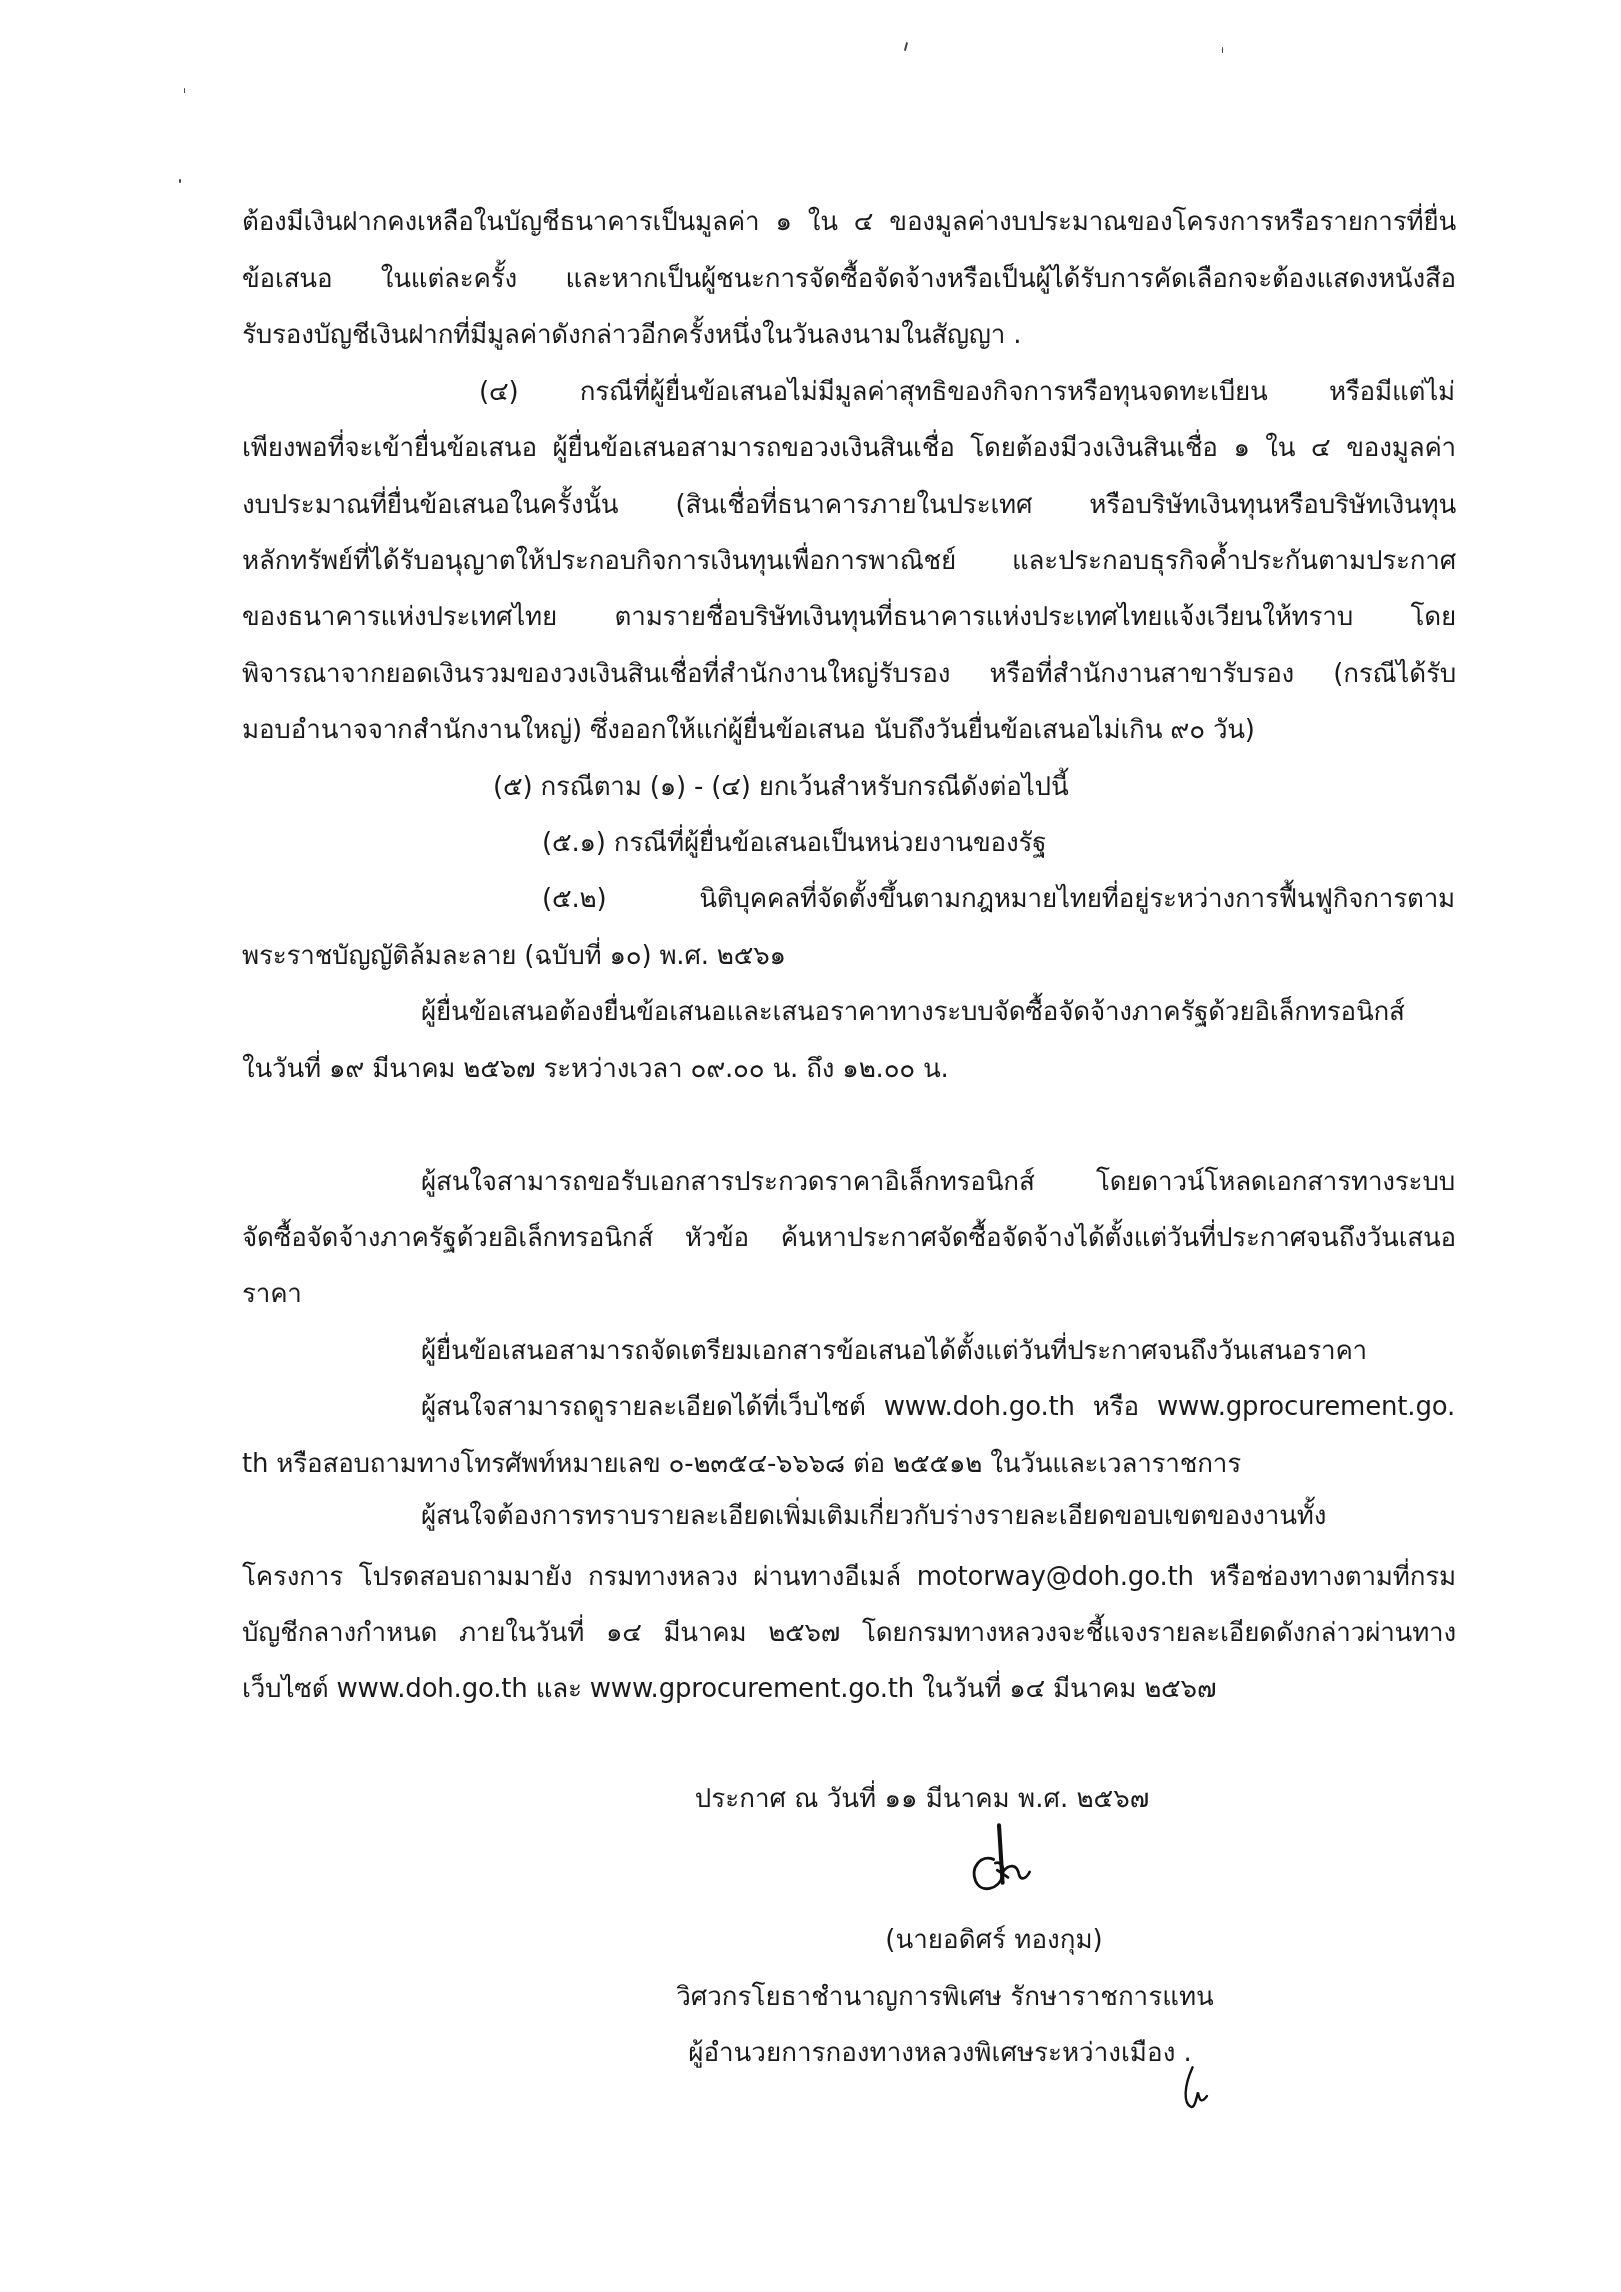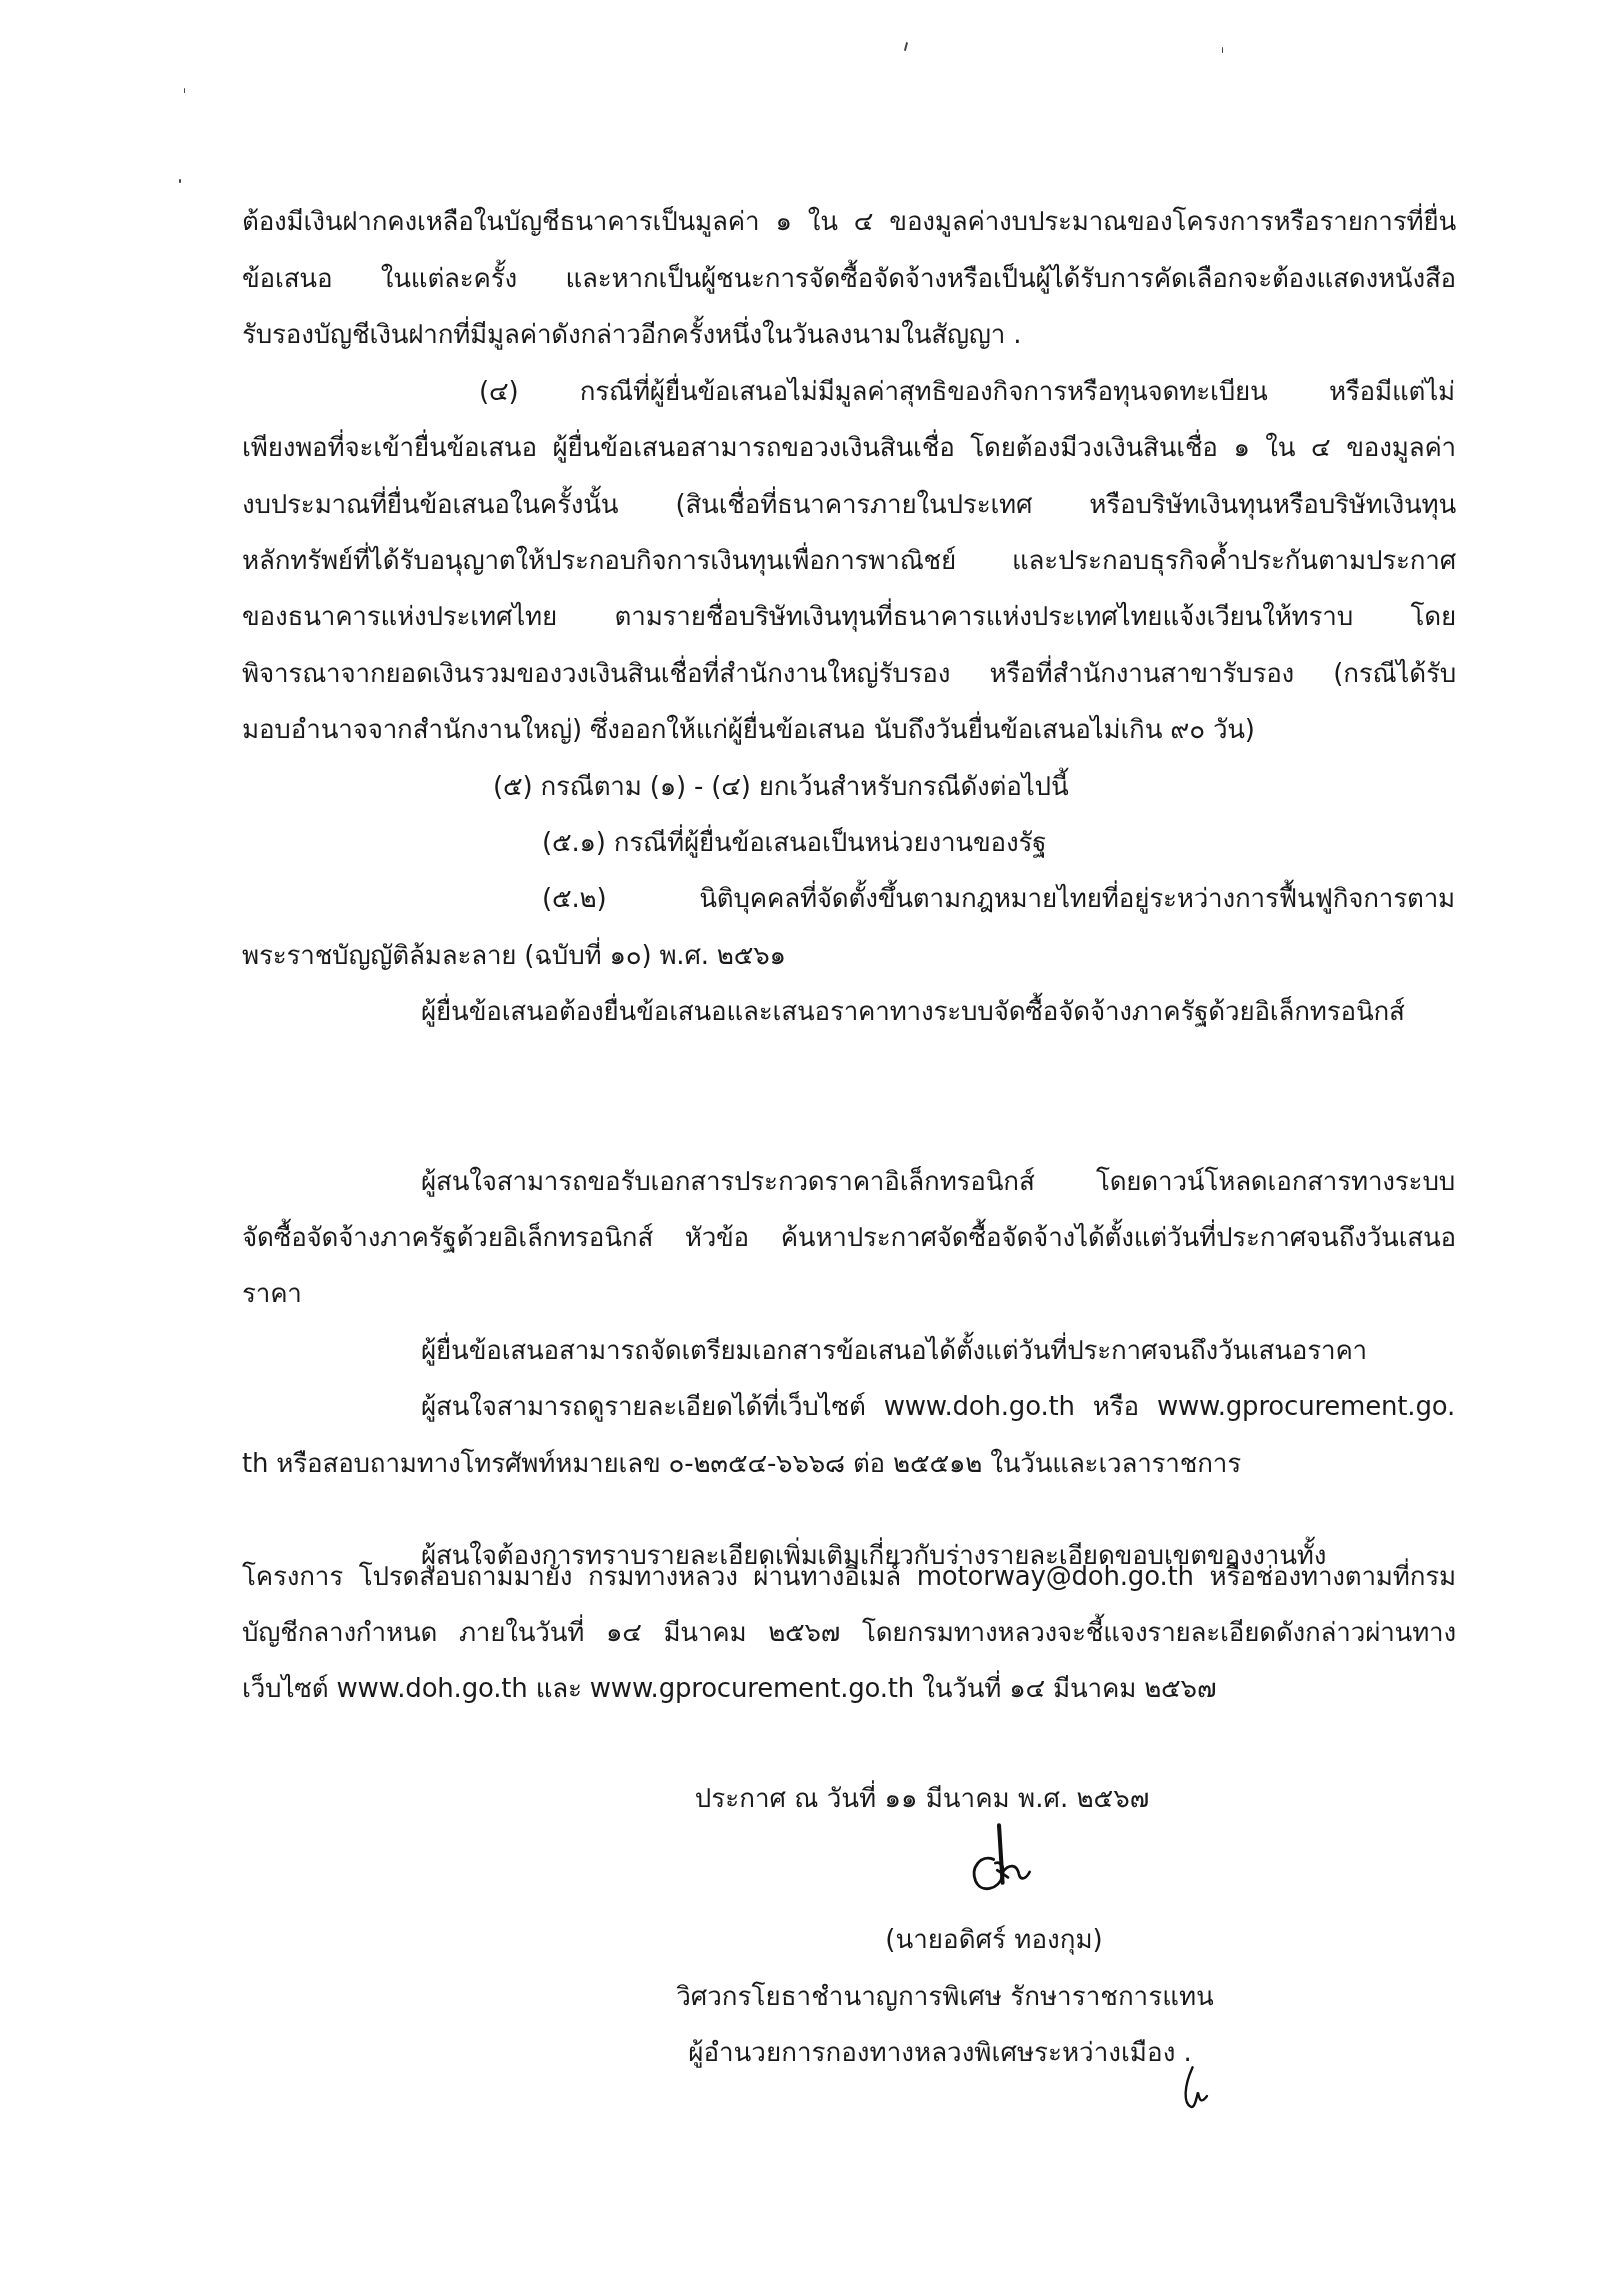--- a/index.html
+++ b/index.html
@@ -89,31 +89,32 @@
   <div class="line fit" style="top:597px;">ของธนาคารแห่งประเทศไทย ตามรายชื่อบริษัทเงินทุนที่ธนาคารแห่งประเทศไทยแจ้งเวียนให้ทราบ โดย</div>
   <div class="line fit" style="top:654px;">พิจารณาจากยอดเงินรวมของวงเงินสินเชื่อที่สำนักงานใหญ่รับรอง หรือที่สำนักงานสาขารับรอง (กรณีได้รับ</div>
   <div class="line" style="top:710px;">มอบอำนาจจากสำนักงานใหญ่) ซึ่งออกให้แก่ผู้ยื่นข้อเสนอ นับถึงวันยื่นข้อเสนอไม่เกิน ๙๐ วัน)</div>
 
   <div class="line ind5" style="top:767px;">(๕) กรณีตาม (๑) - (๔) ยกเว้นสำหรับกรณีดังต่อไปนี้</div>
   <div class="line ind51" style="top:823px;">(๕.๑) กรณีที่ผู้ยื่นข้อเสนอเป็นหน่วยงานของรัฐ</div>
   <div class="line ind51" style="top:879px;width:913px;text-align:justify;text-align-last:justify;">(๕.๒) นิติบุคคลที่จัดตั้งขึ้นตามกฎหมายไทยที่อยู่ระหว่างการฟื้นฟูกิจการตาม</div>
   <div class="line" style="top:936px;">พระราชบัญญัติล้มละลาย (ฉบับที่ ๑๐) พ.ศ. ๒๕๖๑</div>
 
   <div class="line ind2" style="top:992px;width:1034px;text-align:justify;text-align-last:justify;font-family:Liberation Serif, serif;">ผู้ยื่นข้อเสนอต้องยื่นข้อเสนอและเสนอราคาทางระบบจัดซื้อจัดจ้างภาครัฐด้วยอิเล็กทรอนิกส์</div>
+  <div class="line" style="top:1049px;">ในวันที่ ๑๙ มีนาคม ๒๕๖๗ ระหว่างเวลา ๐๙.๐๐ น. ถึง ๑๒.๐๐ น.</div>
 
   <div class="line ind2" style="top:1162px;width:1034px;text-align:justify;text-align-last:justify;">ผู้สนใจสามารถขอรับเอกสารประกวดราคาอิเล็กทรอนิกส์ โดยดาวน์โหลดเอกสารทางระบบ</div>
   <div class="line fit" style="top:1218px;">จัดซื้อจัดจ้างภาครัฐด้วยอิเล็กทรอนิกส์ หัวข้อ ค้นหาประกาศจัดซื้อจัดจ้างได้ตั้งแต่วันที่ประกาศจนถึงวันเสนอ</div>
   <div class="line" style="top:1274px;">ราคา</div>
 
   <div class="line ind2" style="top:1331px;">ผู้ยื่นข้อเสนอสามารถจัดเตรียมเอกสารข้อเสนอได้ตั้งแต่วันที่ประกาศจนถึงวันเสนอราคา</div>
 
   <div class="line ind2" style="top:1387px;width:1034px;text-align:justify;text-align-last:justify;">ผู้สนใจสามารถดูรายละเอียดได้ที่เว็บไซต์ www.doh.go.th หรือ www.gprocurement.go.</div>
   <div class="line" style="top:1444px;">th หรือสอบถามทางโทรศัพท์หมายเลข ๐-๒๓๕๔-๖๖๖๘ ต่อ ๒๕๕๑๒ ในวันและเวลาราชการ</div>
 
-  <div class="line ind2" style="top:1536px;width:994px;text-align:justify;text-align-last:justify;">ผู้สนใจต้องการทราบรายละเอียดเพิ่มเติมเกี่ยวกับร่างรายละเอียดขอบเขตของงานทั้ง</div>
+  <div class="line ind2" style="top:1496px;width:994px;text-align:justify;text-align-last:justify;">ผู้สนใจต้องการทราบรายละเอียดเพิ่มเติมเกี่ยวกับร่างรายละเอียดขอบเขตของงานทั้ง</div>
   <div class="line fit" style="top:1557px;">โครงการ โปรดสอบถามมายัง กรมทางหลวง ผ่านทางอีเมล์ motorway@doh.go.th หรือช่องทางตามที่กรม</div>
   <div class="line fit" style="top:1613px;">บัญชีกลางกำหนด ภายในวันที่ ๑๔ มีนาคม ๒๕๖๗ โดยกรมทางหลวงจะชี้แจงรายละเอียดดังกล่าวผ่านทาง</div>
   <div class="line" style="top:1669px;">เว็บไซต์ www.doh.go.th และ www.gprocurement.go.th ในวันที่ ๑๔ มีนาคม ๒๕๖๗</div>
 
   <div class="center" style="left:922px;top:1759px;">ประกาศ  ณ  วันที่  ๑๑  มีนาคม  พ.ศ. ๒๕๖๗</div>
 
   <svg class="signature" viewBox="0 0 80 90">
     <path d="M34 46 C 20 40, 8 55, 14 70 C 20 84, 40 80, 44 64 C 46 54, 42 48, 36 50" fill="none" stroke="#111" stroke-width="3.2" stroke-linecap="round"></path>
     <path d="M40 8 L 44 72" fill="none" stroke="#111" stroke-width="4.5" stroke-linecap="round"></path>
     <path d="M44 60 C 52 50, 60 52, 62 62 C 64 70, 70 68, 74 60" fill="none" stroke="#111" stroke-width="3" stroke-linecap="round"></path>

